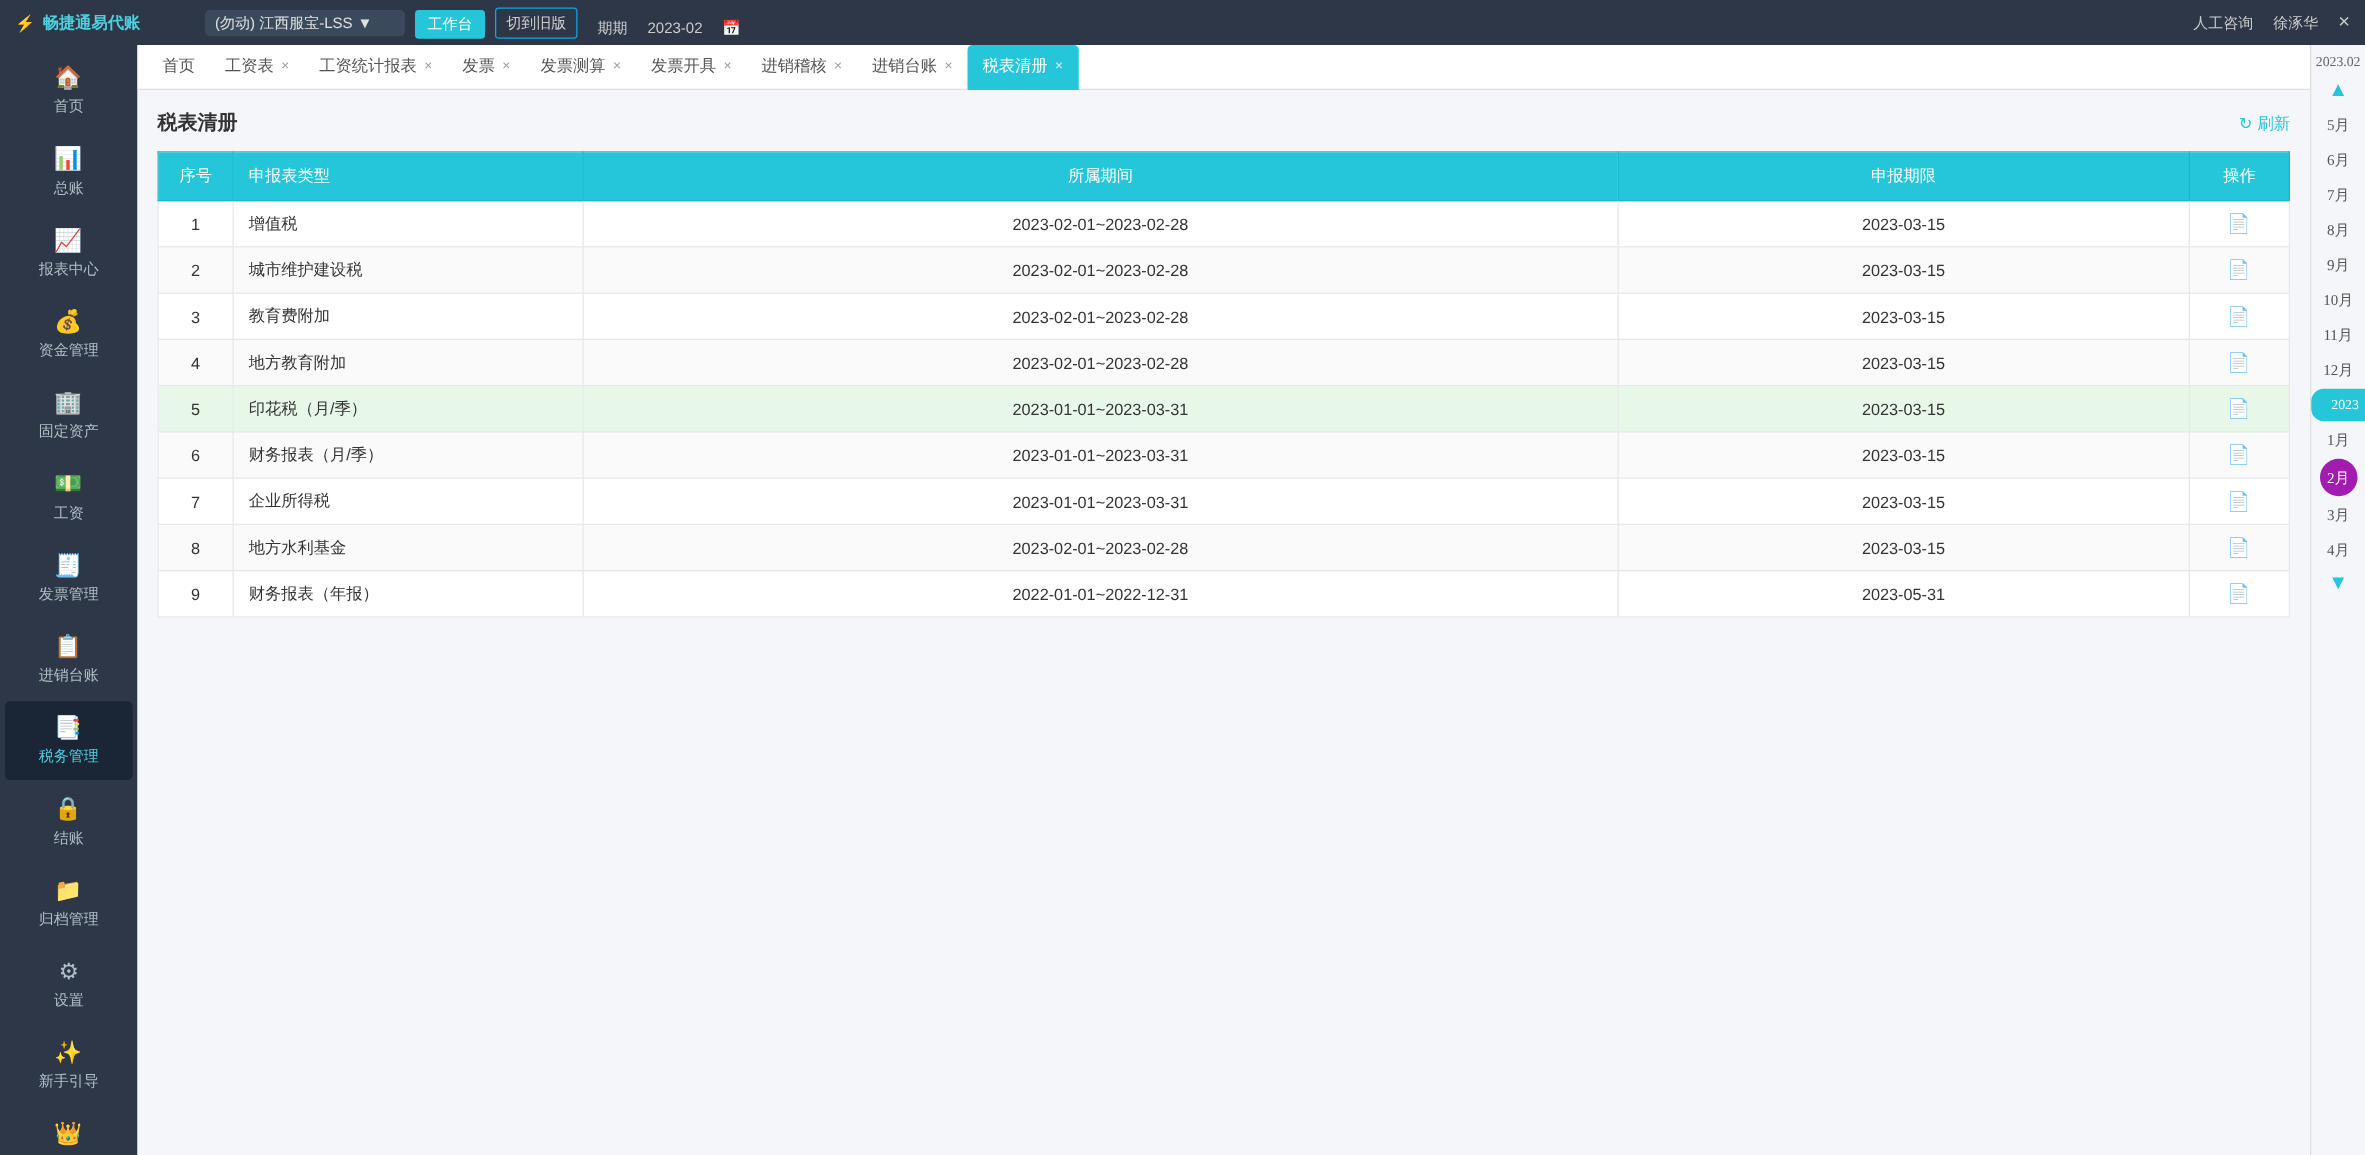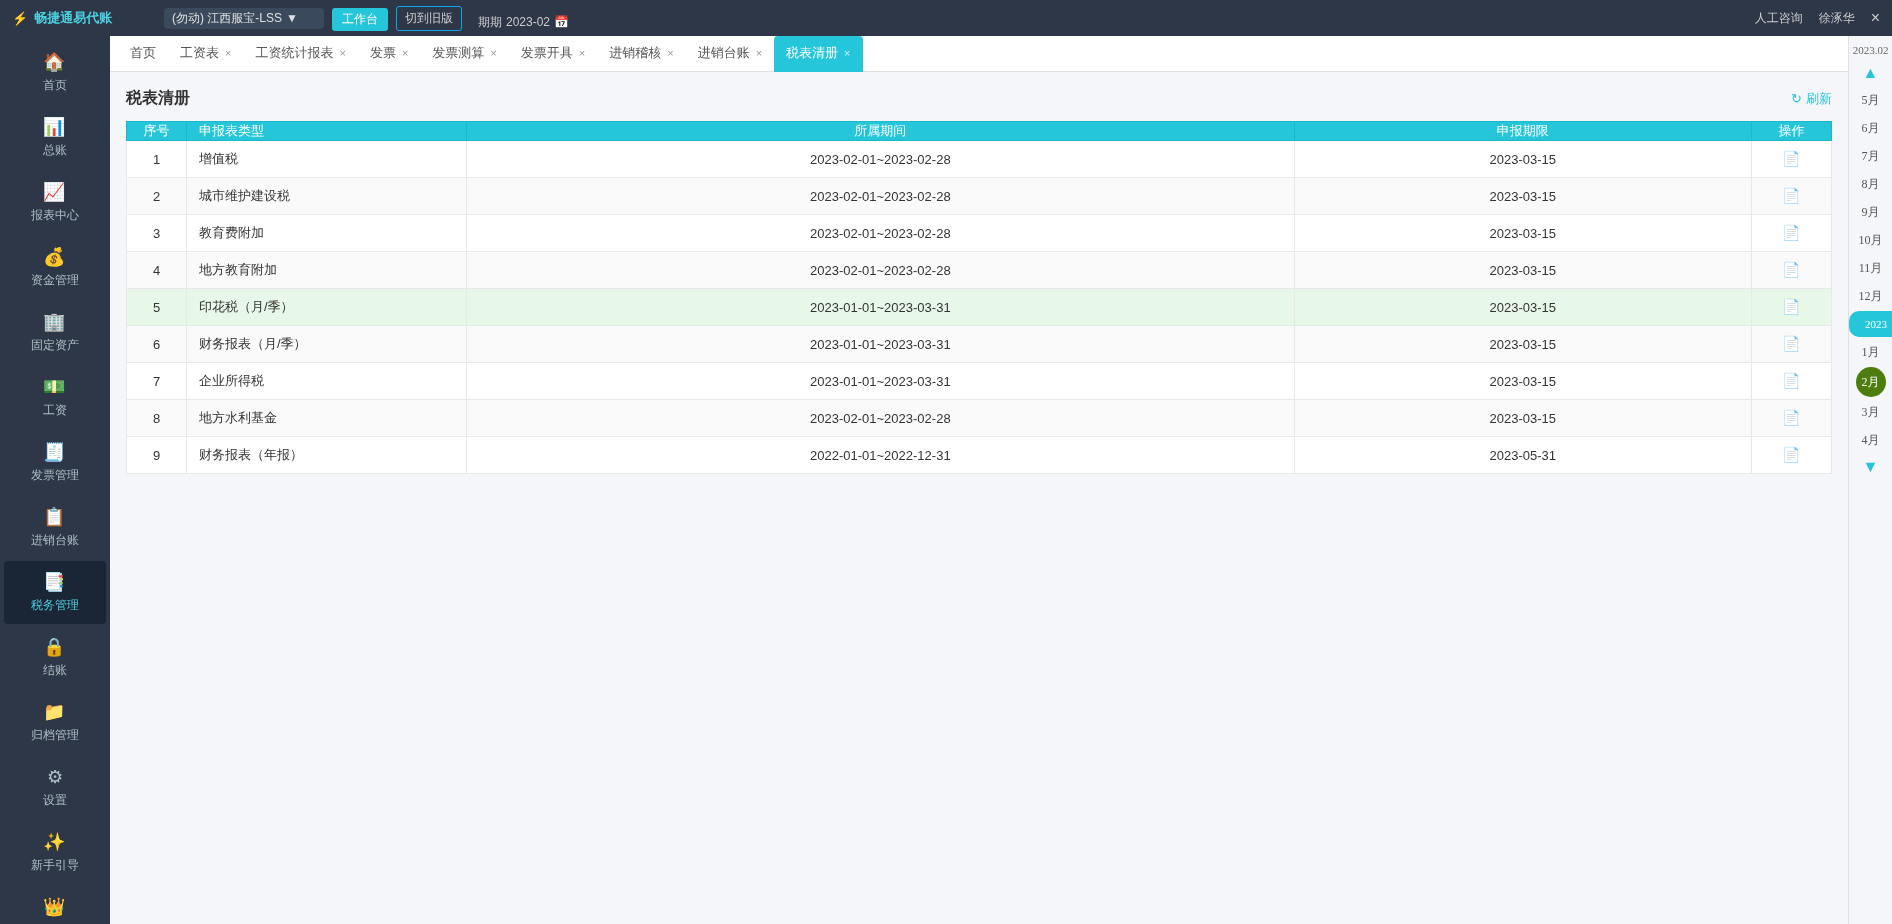--- a/index.html
+++ b/index.html
@@ -59,21 +59,21 @@
       border-radius: 3px;
       padding: 3px 8px;
       font-size: 12px;
       cursor: pointer;
     }
     .period-info {
       display: flex;
       align-items: center;
       color: #ccc;
       font-size: 12px;
-      gap: 4px;
+      gap: 16px;
       margin-left: 8px;
     }
     .header-right {
       margin-left: auto;
       display: flex;
       align-items: center;
       gap: 16px;
       color: #ccc;
       font-size: 12px;
     }
@@ -189,21 +189,21 @@
     .data-table {
       width: 100%;
       border-collapse: collapse;
       background: #fff;
     }
     .data-table thead tr {
       background: #26c6da;
       color: #fff;
     }
     .data-table thead th {
-      padding: 0 12px;
+      padding: 10px 12px;
       font-weight: normal;
       font-size: 13px;
       text-align: center;
       border: 1px solid #1ab8cc;
     }
     .data-table tbody tr {
       border-bottom: 1px solid #e8e8e8;
     }
     .data-table tbody tr:nth-child(even) {
       background: #fafafa;
@@ -250,21 +250,21 @@
       display: flex;
       align-items: center;
       justify-content: center;
       font-size: 12px;
       color: #555;
       cursor: pointer;
       border-radius: 3px;
       margin: 1px auto;
     }
     .month-item.active {
-      background: #4d7c0f;
+      background: #a21caf;
       color: #fff;
       border-radius: 50%;
       width: 30px;
       height: 30px;
     }
     .month-item.year-tag {
       background: #26c6da;
       color: #fff;
       border-radius: 10px;
       font-size: 11px;

